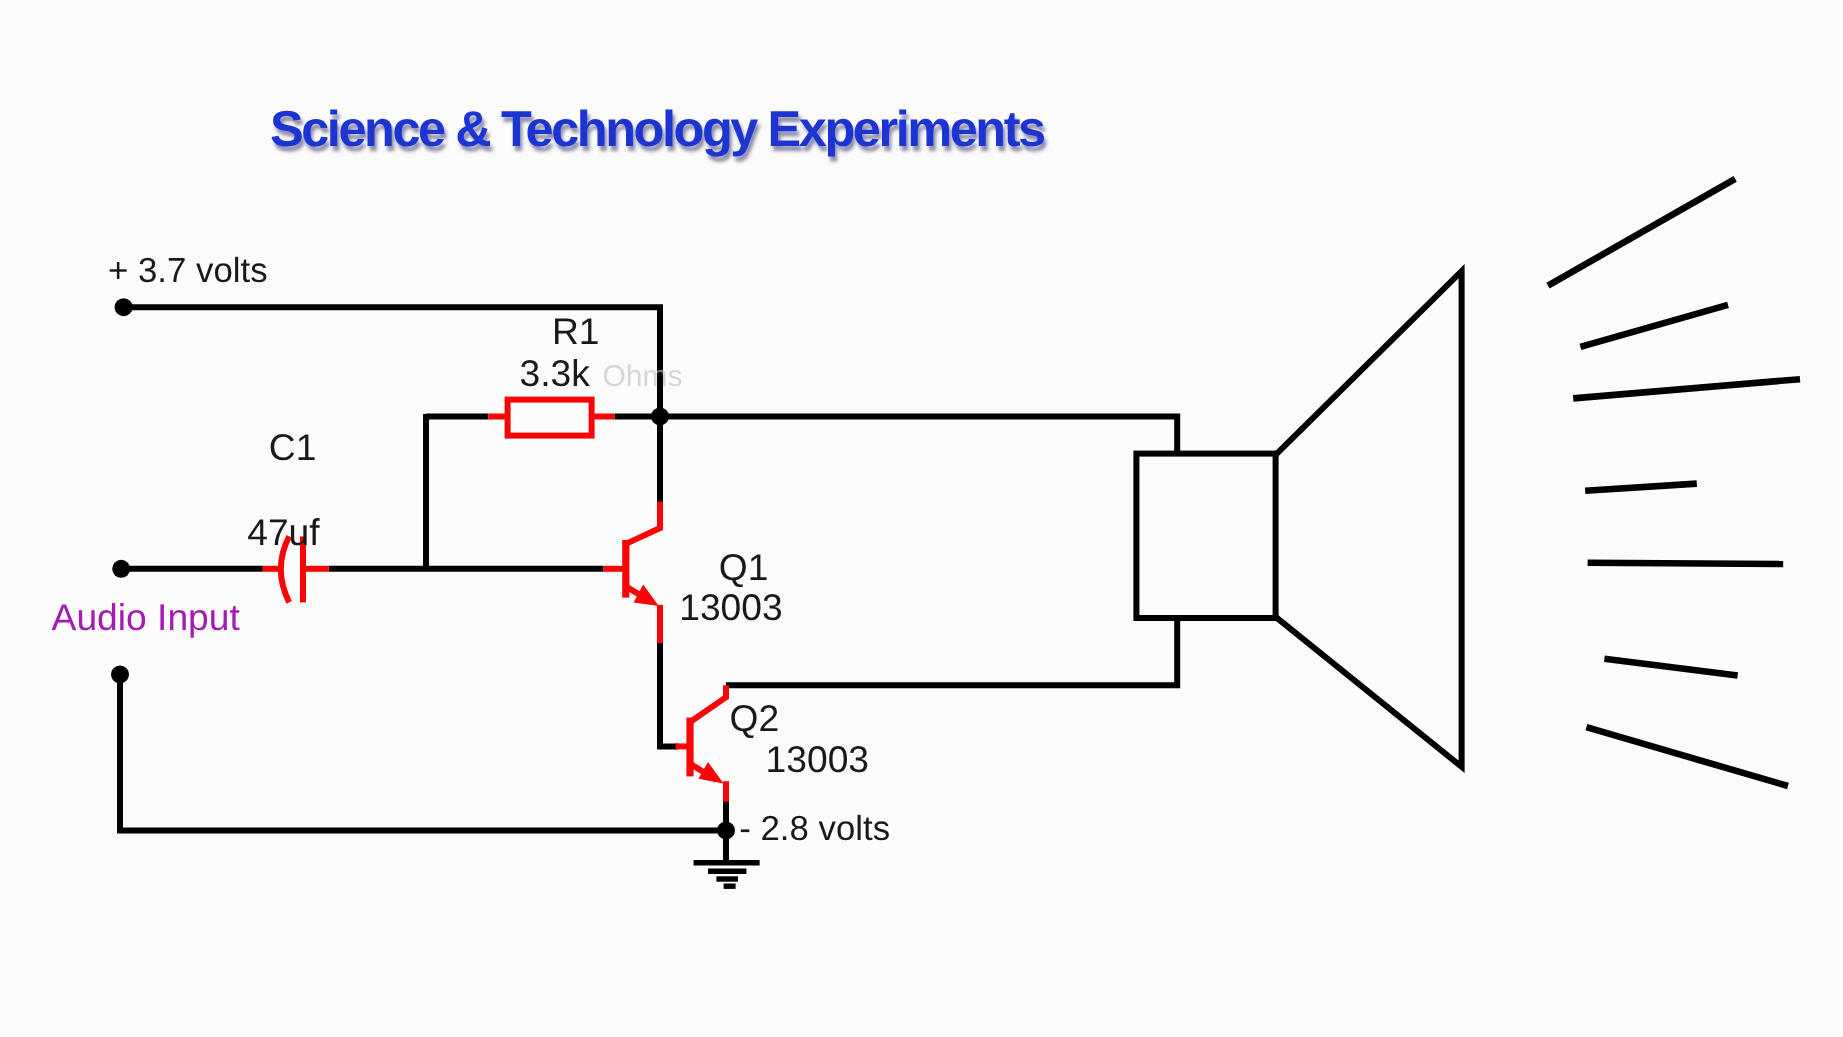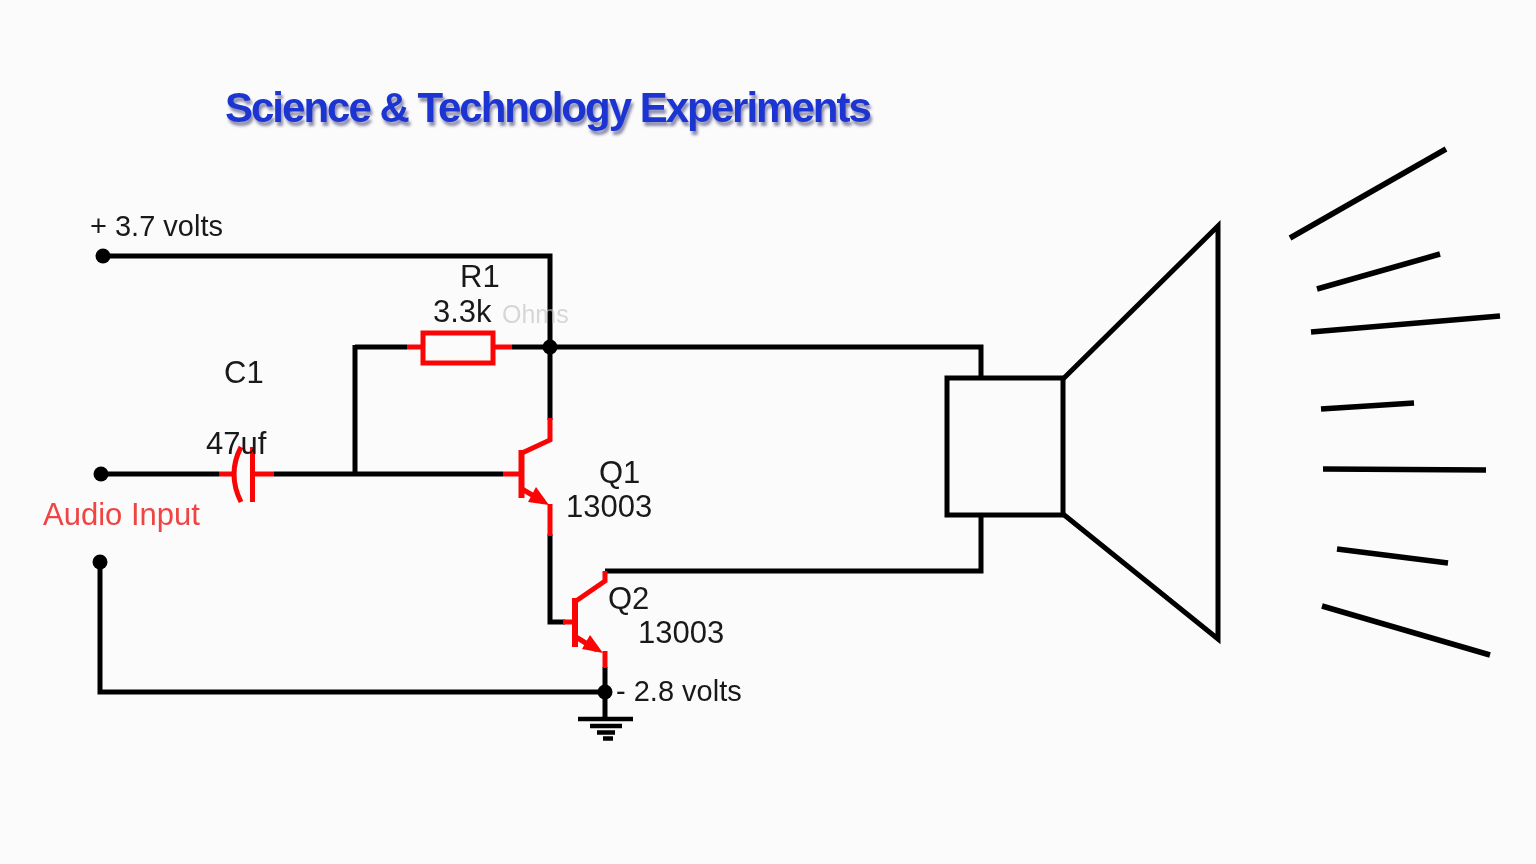--- a/index.html
+++ b/index.html
@@ -23,21 +23,21 @@
     position:absolute;
     left:225px;top:84px;
     font-size:42px;
     font-weight:700;
     letter-spacing:-2px;
     color:#1c35d2;
     text-shadow:2px 4px 3px rgba(50,50,110,0.55);
     white-space:pre;
   }
   .supply{font-size:29px;}
-  .audio{color:#ef4444;}
+  .audio{color:#a21caf;}
   .ghost{
     font-size:25px;
     color:#bfbfbf;
     opacity:0.6;
     margin-left:16px;
   }
 </style>
 </head>
 <body>
 

